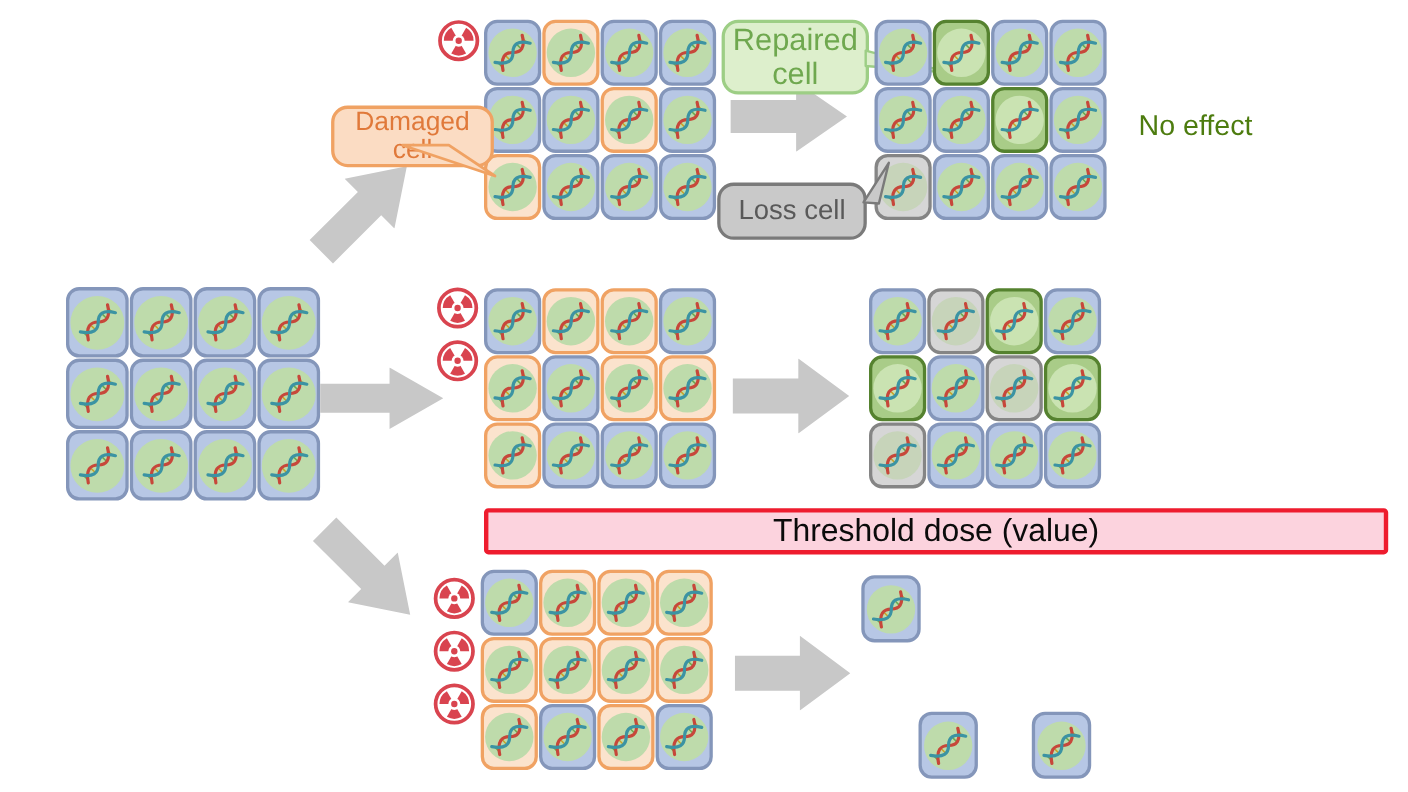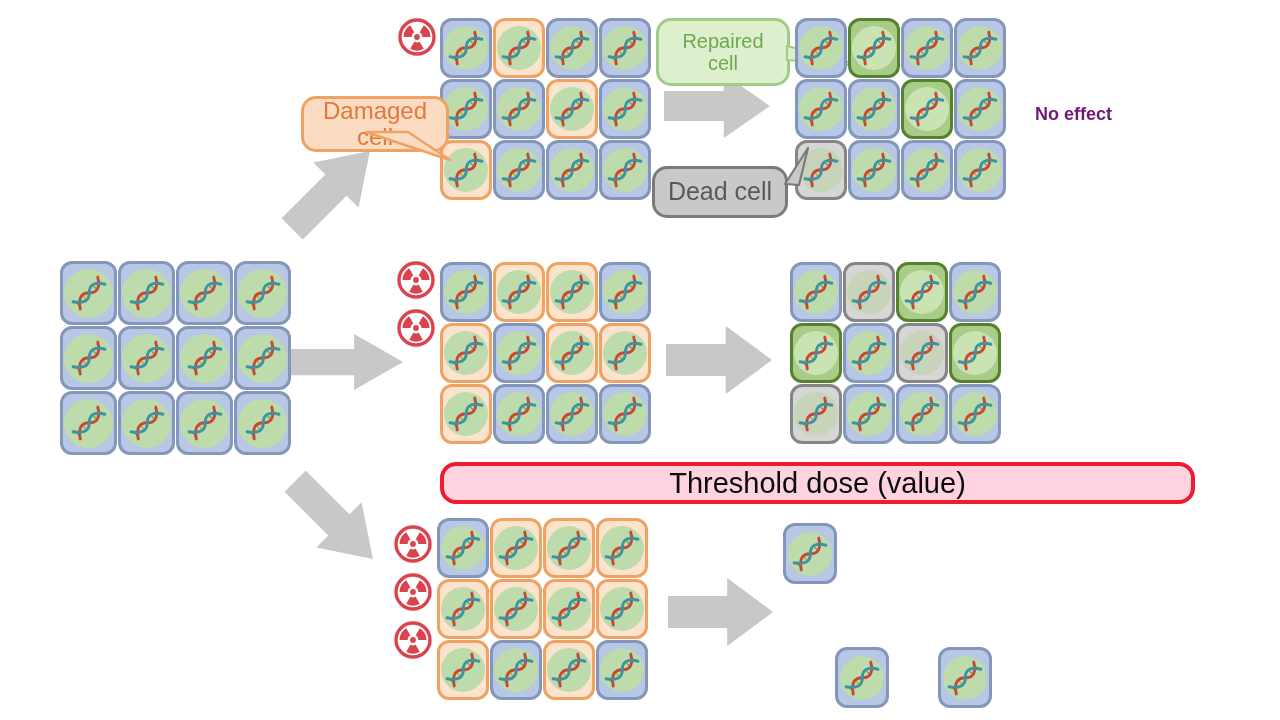--- a/index.html
+++ b/index.html
@@ -42,32 +42,32 @@
   .arrow svg{display:block;width:100%;height:100%;}
   .arrow.diag-up{transform:rotate(-45deg);}
   .arrow.diag-down{transform:rotate(45deg);}
   
   .callout{
     position:absolute;box-sizing:border-box;border-radius:15px;border:3px solid;
     display:flex;align-items:center;justify-content:center;text-align:center;
     white-space:pre-line;line-height:1.1;
   }
   .callout.damaged-co{background:var(--co-damaged-bg);border-color:var(--cell-damaged-border);color:var(--co-damaged-text);font-size:24px;}
-  .callout.repaired-co{background:var(--co-repaired-bg);border-color:var(--co-repaired-border);color:var(--co-repaired-text);font-size:20px;}
+  .callout.repaired-co{background:var(--co-repaired-bg);border-color:var(--co-repaired-border);color:var(--co-repaired-text);font-size:28px;}
   .callout.dead-co{background:var(--co-dead-bg);border-color:var(--co-dead-border);color:var(--co-dead-text);font-size:25px;}
   .tail{position:absolute;overflow:visible;}
   
   .banner{
-    position:absolute;left:440px;top:462px;width:755px;height:42px;box-sizing:border-box;
-    background:var(--banner-bg);border:4px solid var(--banner-border);border-radius:16px;
+    position:absolute;left:440px;top:462px;width:822px;height:42px;box-sizing:border-box;
+    background:var(--banner-bg);border:4px solid var(--banner-border);border-radius:4px;
     display:flex;align-items:center;justify-content:center;
     font-size:29px;color:#0b0b0b;
   }
   
-  .outcome{position:absolute;font-size:18px;color:#701a75;line-height:32px;white-space:pre-line;font-weight:bold;}
+  .outcome{position:absolute;font-size:26px;color:#4d7c0f;line-height:32px;white-space:pre-line;}
 </style>
 </head>
 <body>
 
 <svg width="0" height="0" style="position:absolute" aria-hidden="true">
   <defs>
     <g id="trefoil">
       <circle cx="20" cy="20" r="17" fill="#ffffff" stroke="#d9444f" stroke-width="3.4"></circle>
       <path d="M20,20 L26.75,31.69 A13.5,13.5 0 0 1 13.25,31.69 Z" fill="#d9444f"></path>
       <path d="M20,20 L6.5,20 A13.5,13.5 0 0 1 13.25,8.31 Z" fill="#d9444f"></path>
@@ -390,21 +390,21 @@
       <div class="cell normal">
         <span class="nucleus">
           <svg class="dna" viewBox="0 0 22 47">
             <use href="#dna-symbol"></use>
           </svg>
         </span>
       </div>
     </div>
 
   <div class="callout dead-co" style="left:652px;top:166px;width:136px;height:52px;">
-    <span>Dead cell</span>
+    <span>Loss cell</span>
   </div>
   <svg class="tail" style="left:782px;top:146px;" width="28" height="40" viewBox="0 0 28 40">
     <path d="M3,38 L26,2 L17,39 Z" fill="#c9c9c9" stroke="#7a7a7a" stroke-width="2.2" stroke-linejoin="round"></path>
   </svg>
 
   <div class="outcome" style="left:1035px;top:98px;">No effect</div>
 
   <div class="rad-stack" style="left:396px;top:260px;">
       <svg viewBox="0 0 40 40" class="rad">
         <use href="#trefoil"></use>

